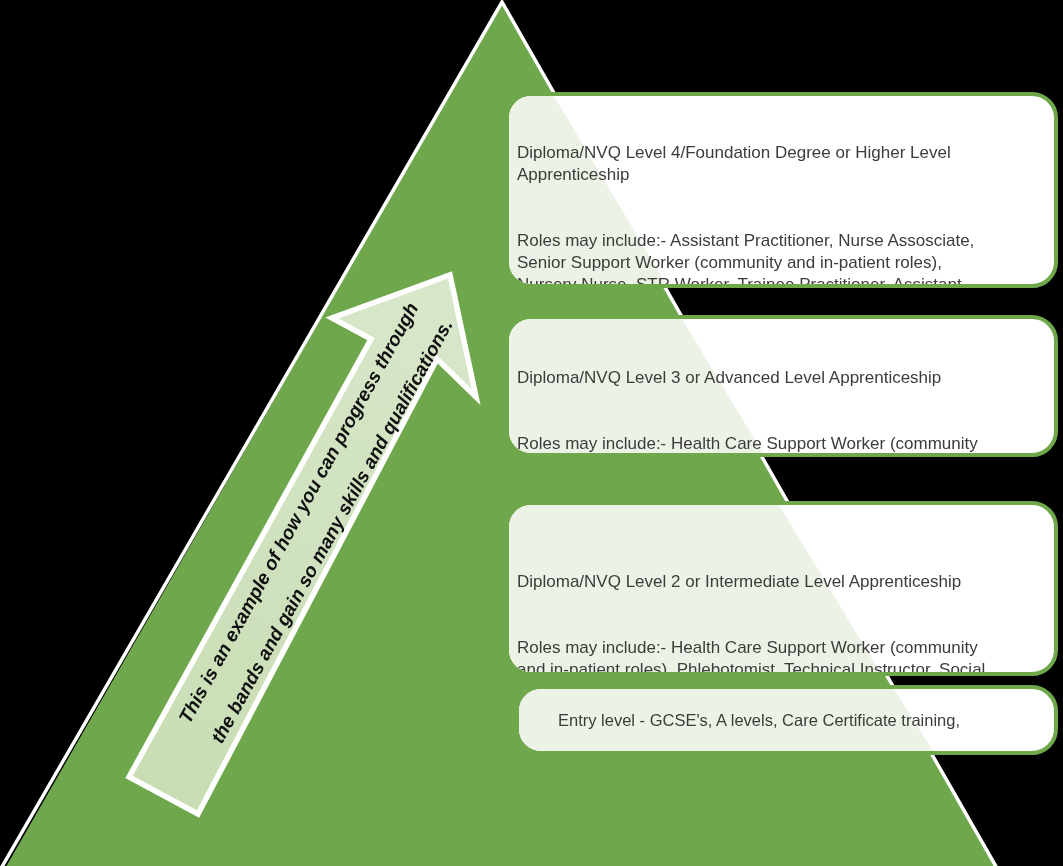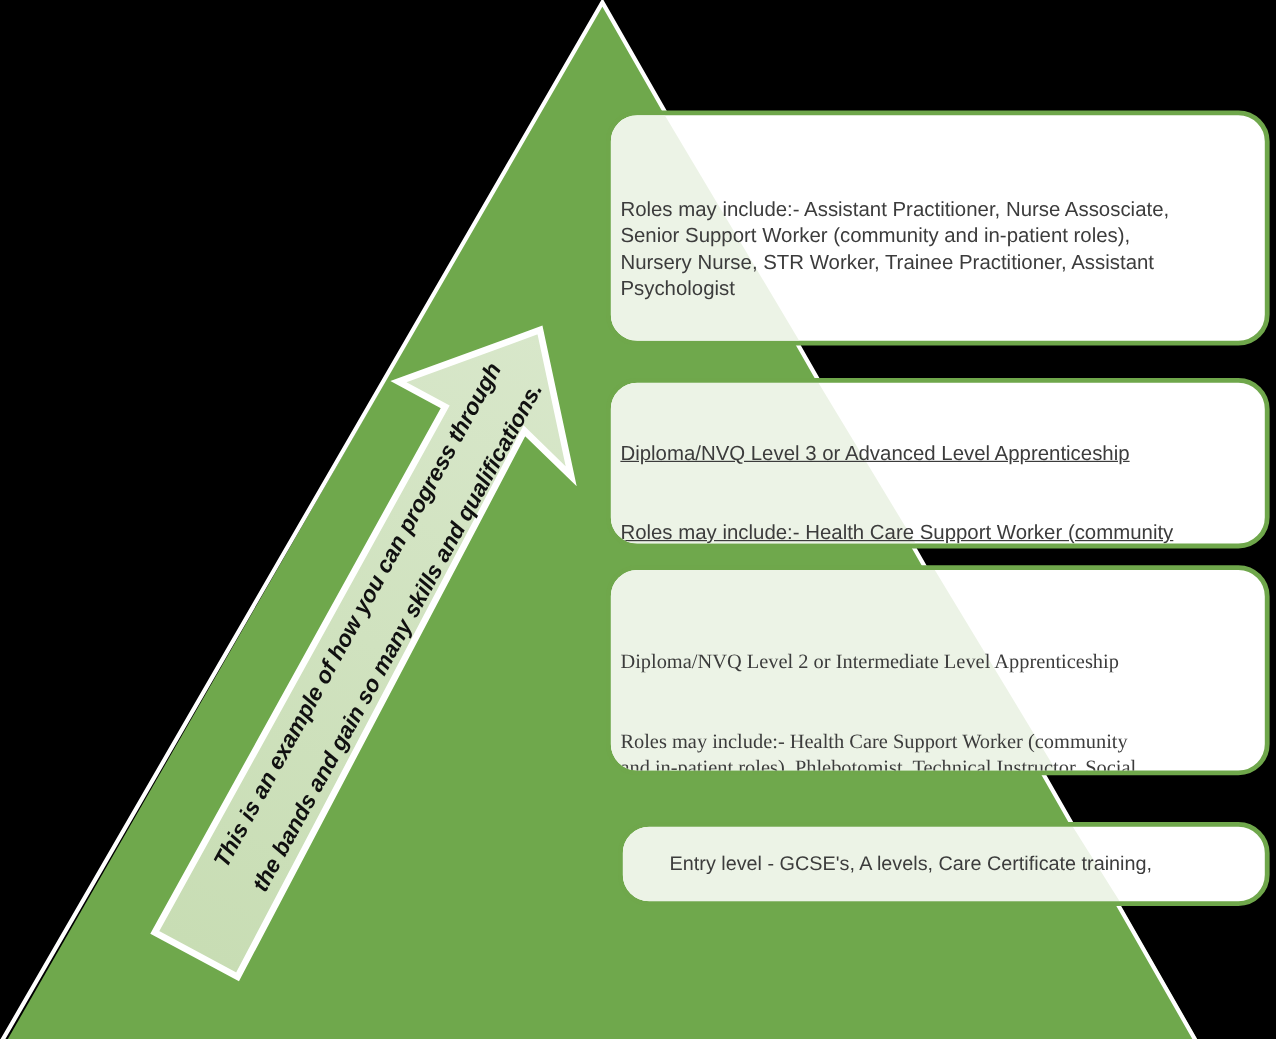--- a/index.html
+++ b/index.html
@@ -19,25 +19,25 @@
     color:var(--text_dark,#3C3C3C);
     font-size:17px;line-height:22px;
   }
   .card .tint{position:absolute;inset:0;background:var(--box_tint_green,#ECF3E6);}
   .card .content{position:relative;padding:24px 6px 0 8px;white-space:pre-line;}
   .card p{margin:0;}
   .card p.roles{margin-top:22px;}
 
   #card1{left:505px;top:92px;width:553px;height:196px;}
   #card2{left:505px;top:315px;width:553px;height:142px;}
-  #card3{left:505px;top:471px;width:553px;height:175px;font-family:Liberation Serif, serif;}
+  #card3{left:505px;top:501px;width:553px;height:175px;}
   #card4{left:515px;top:685px;width:543px;height:70px;
          display:flex;align-items:center;justify-content:center;
          text-align:left;padding-right:55px;font-size:16.5px;}
-  #card2 .content{padding-top:26px;text-decoration:underline;}
+  #card2 .content{padding-top:26px;}
   #card3 .content{padding-top:44px;}
   #card4 .entry{position:relative;white-space:pre-line;}
 
   
   #card1 .tint{clip-path:polygon(0 0,45px 0,157px 100%,0 100%);}
   #card2 .tint{clip-path:polygon(0 0,173px 0,254px 100%,0 100%);}
   #card3 .tint{clip-path:polygon(0 0,270px 0,371px 100%,0 100%);}
   #card4 .tint{clip-path:polygon(0 0,375px 0,414px 100%,0 100%);}
 
   
@@ -69,20 +69,22 @@
     </defs>
     <polygon points="129,777 371,339 332,318 450,275 476,397 437,359 198,814" fill="url(#arrowGrad)" stroke-width="5.5" stroke-linejoin="miter" stroke="#FFFFFF"></polygon>
   </svg>
 
   <div class="arrow-label">This is an example of how you can progress through
 the bands and gain so many skills and qualifications.</div>
 
   <div class="card" id="card1">
     <div class="tint"></div>
     <div class="content">
+      <p class="title">Diploma/NVQ Level 4/Foundation Degree or Higher Level
+Apprenticeship</p>
       <p class="roles">Roles may include:- Assistant Practitioner, Nurse Assosciate,
 Senior Support Worker (community and in-patient roles),
 Nursery Nurse, STR Worker, Trainee Practitioner, Assistant
 Psychologist</p>
     </div>
   </div>
 
   <div class="card" id="card2">
     <div class="tint"></div>
     <div class="content">

